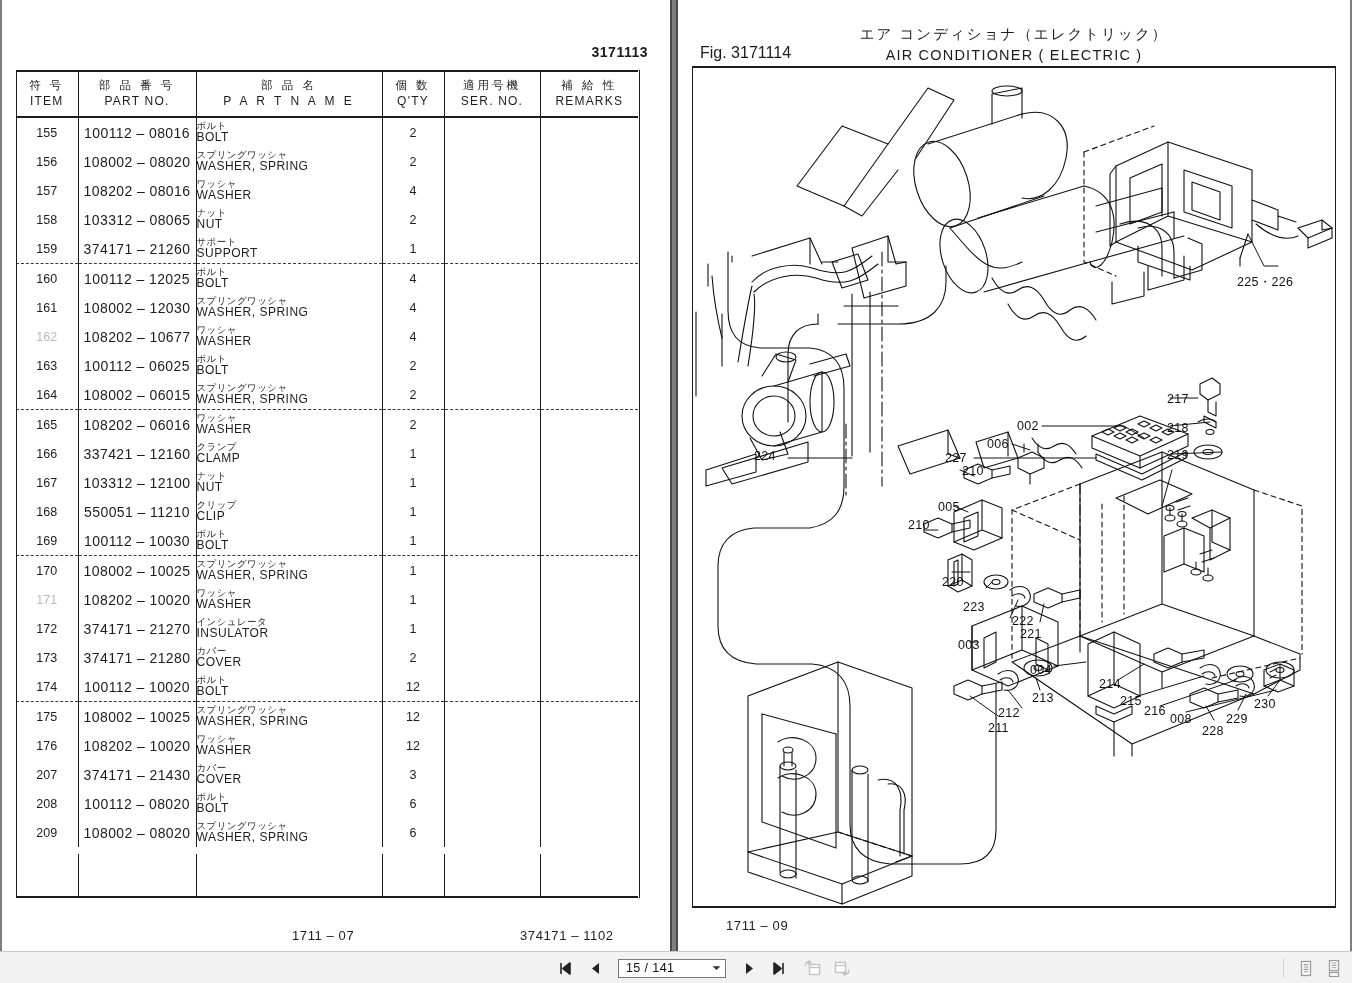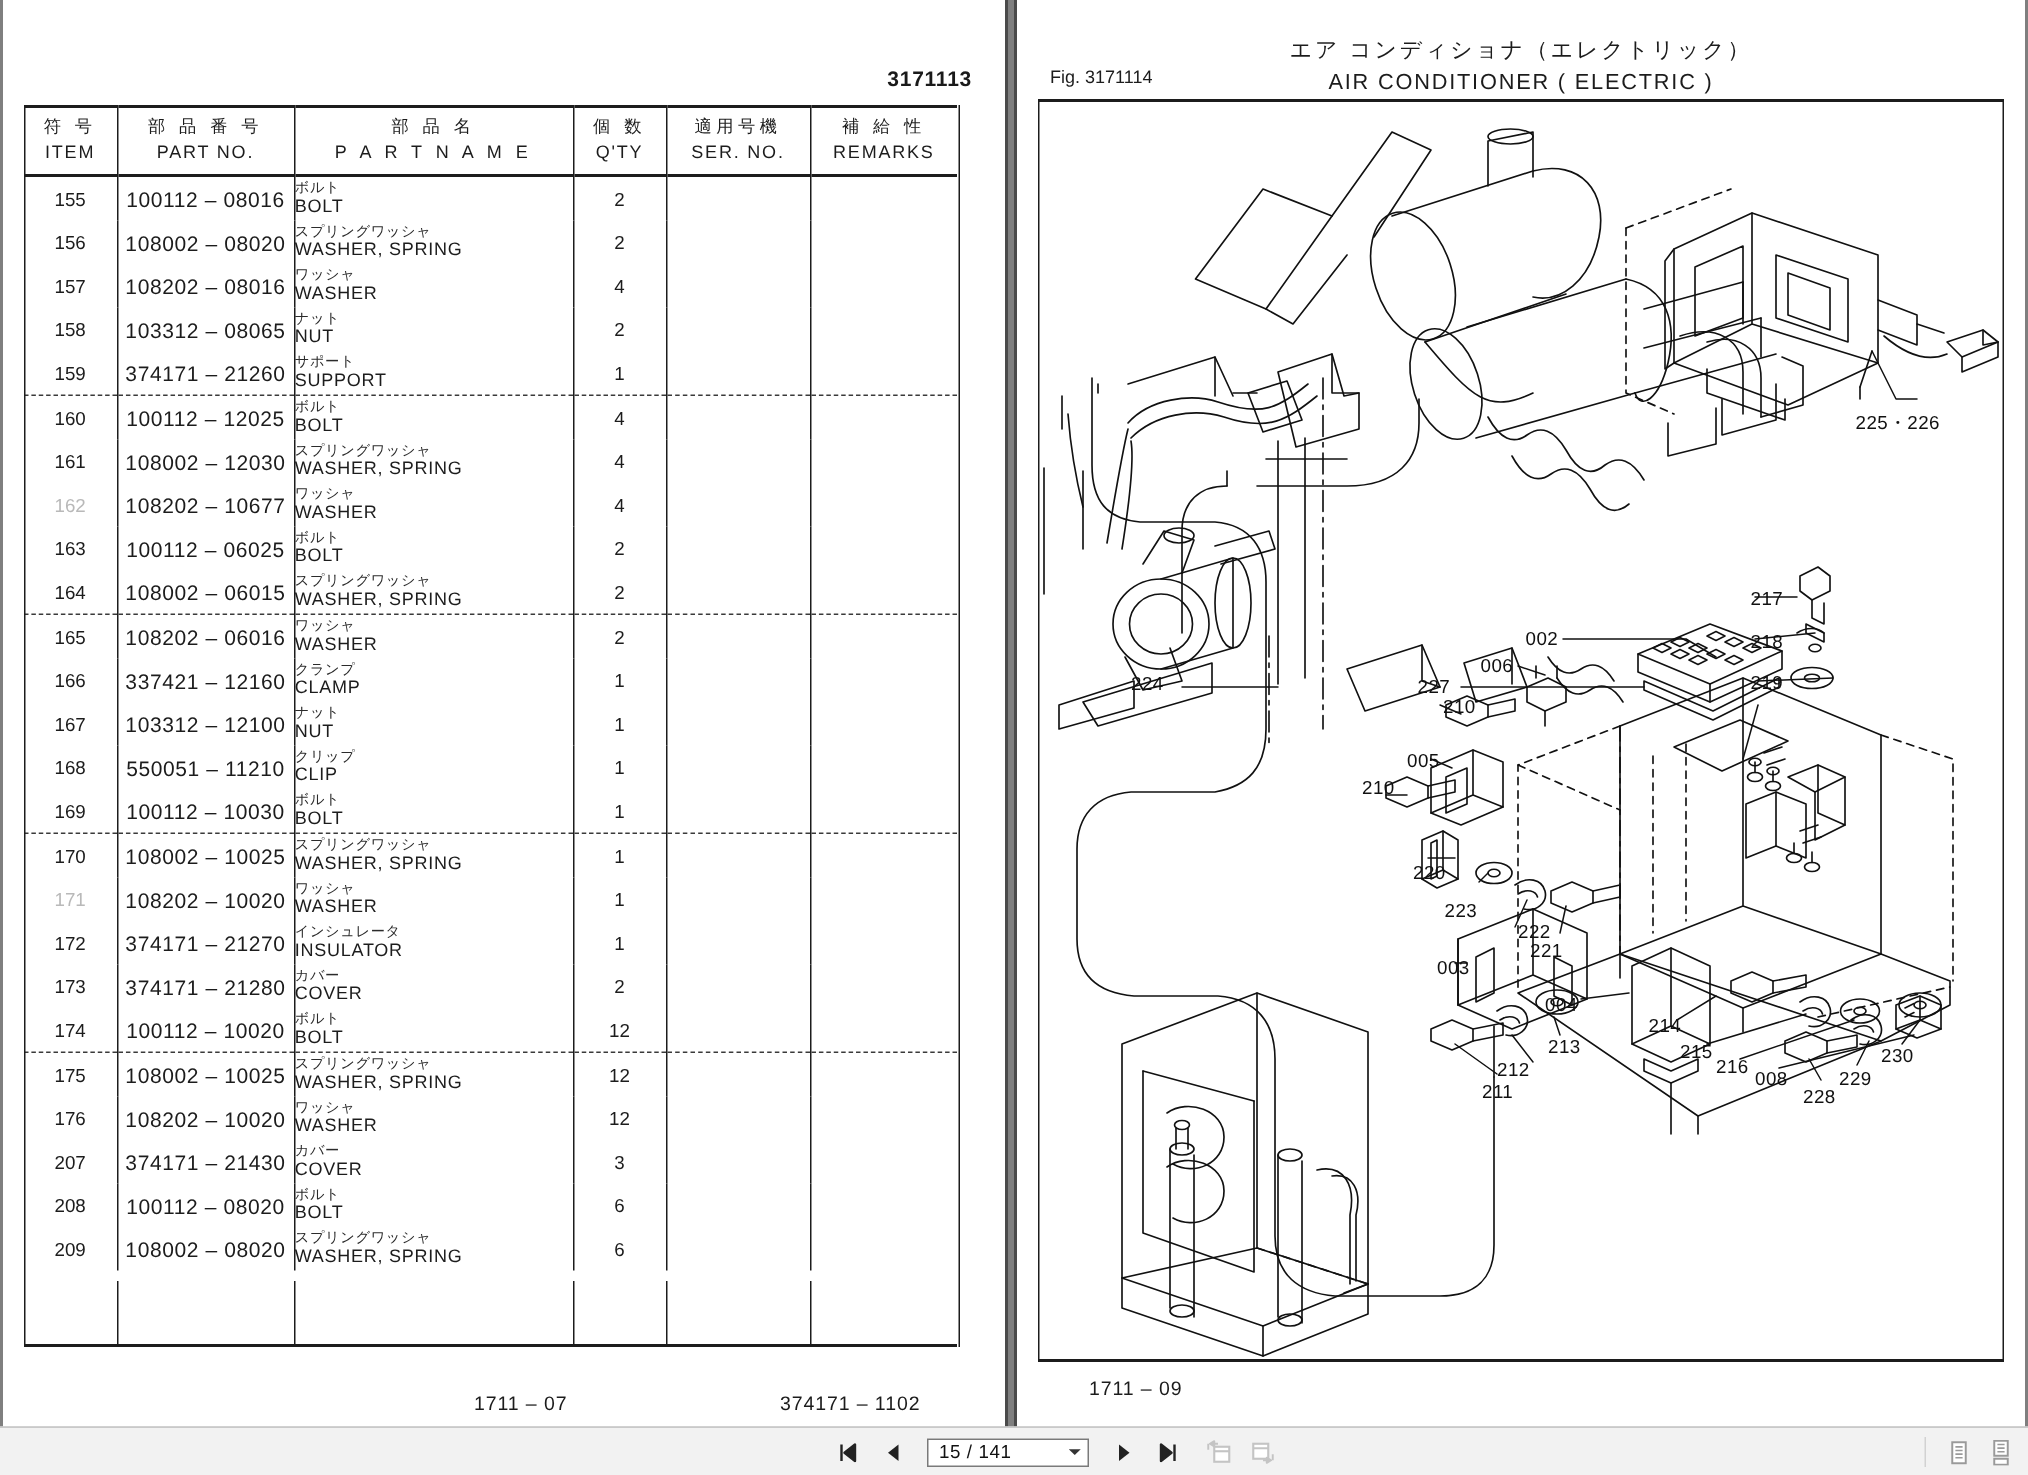--- a/index.html
+++ b/index.html
@@ -73,25 +73,25 @@
     pointer-events:none;
   }
   .tbl-bottom{
     position:absolute;left:14px;top:896px;width:622px;height:0;
     border-bottom:2px solid #1c1c1c;
   }
   .filler{position:absolute;left:14px;top:854px;width:622px;height:44px;}
   .filler i{position:absolute;top:0;height:44px;border-left:1px solid #1c1c1c;}
 
   .foot-left{position:absolute;top:928px;font-size:13px;color:#1c1c1c;letter-spacing:.6px;}
-  .foot-left.a{left:314px;text-align:center;}
+  .foot-left.a{left:290px;text-align:center;}
   .foot-left.b{left:518px;}
 
   
-  .fig-no{position:absolute;left:22px;top:44px;font-size:12px;color:#1c1c1c;}
+  .fig-no{position:absolute;left:22px;top:44px;font-size:16px;color:#1c1c1c;}
   .fig-title{position:absolute;left:0;top:24px;width:672px;text-align:center;}
   .fig-title .t-jp{font-size:14.5px;letter-spacing:2px;color:#1c1c1c;line-height:1.45;}
   .fig-title .t-en{font-size:14.5px;letter-spacing:1.2px;color:#1c1c1c;line-height:1.45;font-weight:500;text-align:center;}
   .rule-top{position:absolute;left:14px;top:66px;width:644px;border-top:2px solid #1c1c1c;}
   .rule-bot{position:absolute;left:14px;top:906px;width:644px;border-top:2px solid #1c1c1c;}
   .side-l{position:absolute;left:14px;top:66px;width:0;height:842px;border-left:1px solid #1c1c1c;}
   .side-r{position:absolute;left:657px;top:66px;width:0;height:842px;border-left:1px solid #1c1c1c;}
   .foot-right{position:absolute;top:918px;left:0;width:672px;text-align:left;font-size:13px;letter-spacing:.6px;color:#1c1c1c;margin-left:48px;}
 
   .fig-svg{position:absolute;left:14px;top:66px;}

